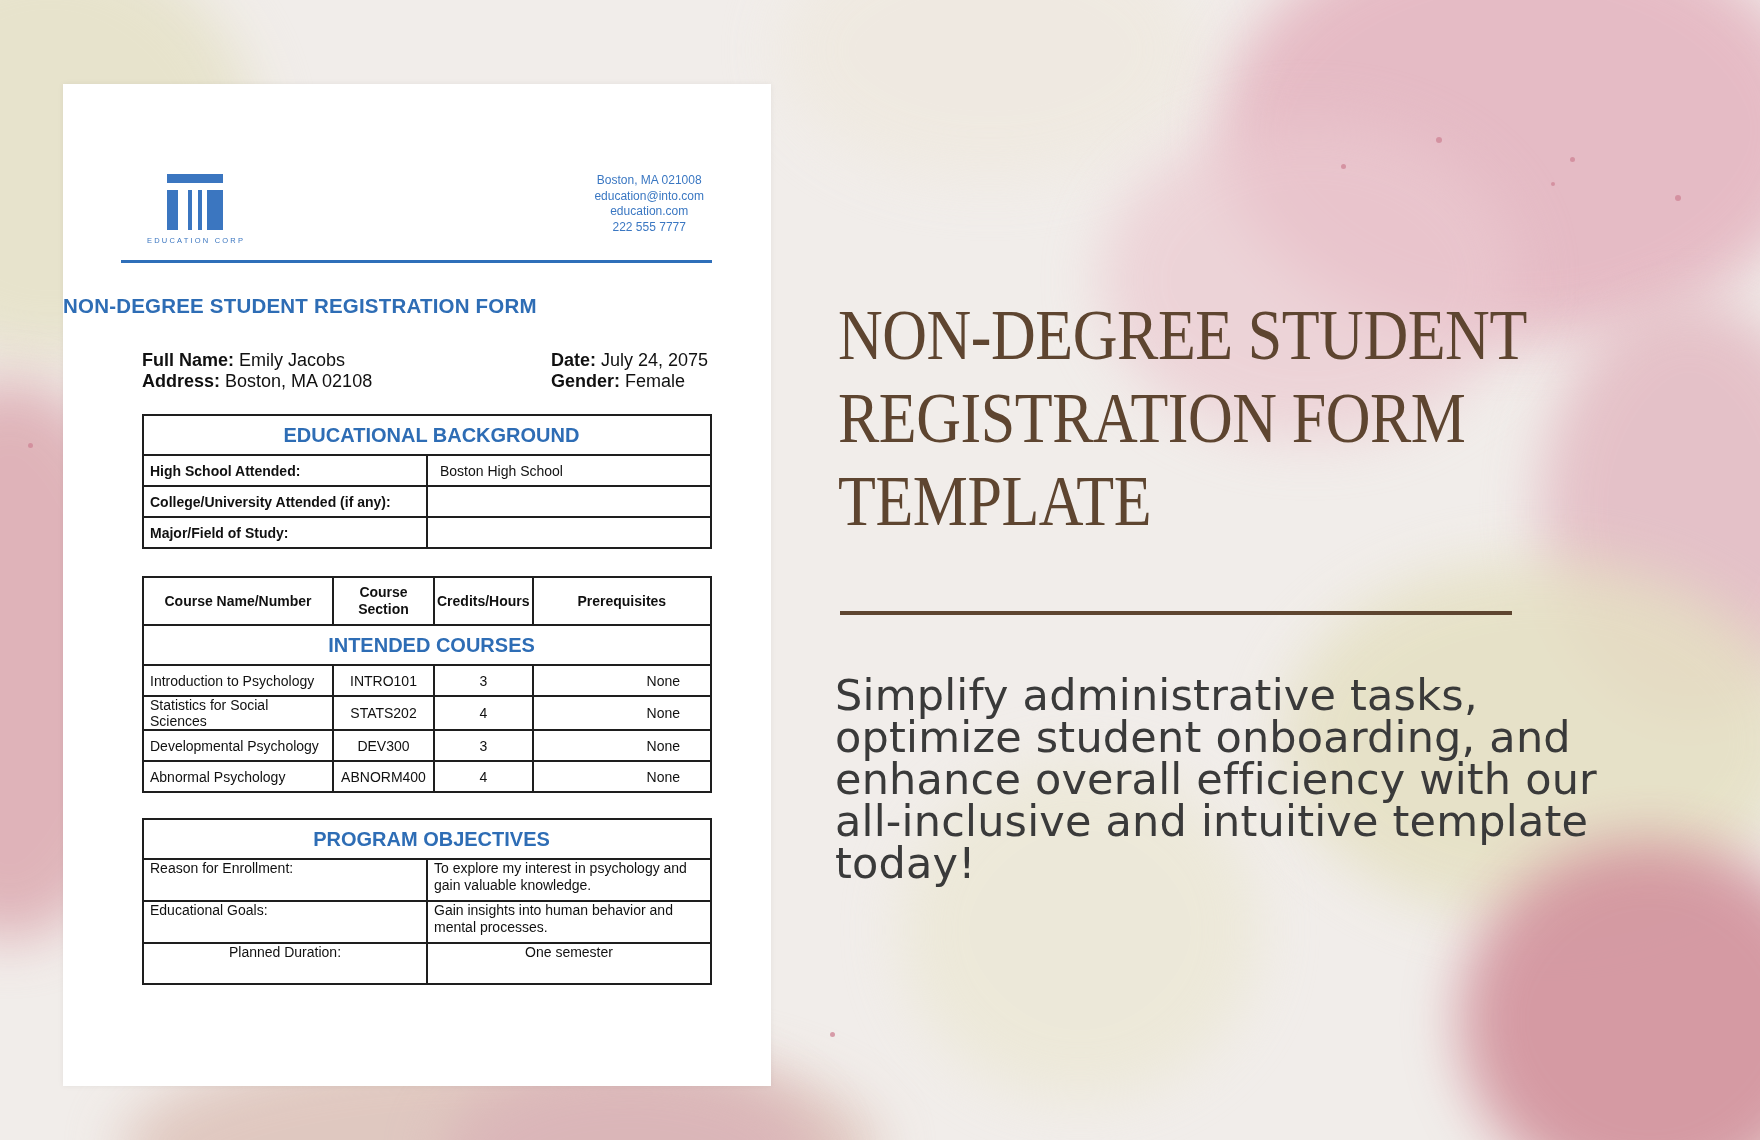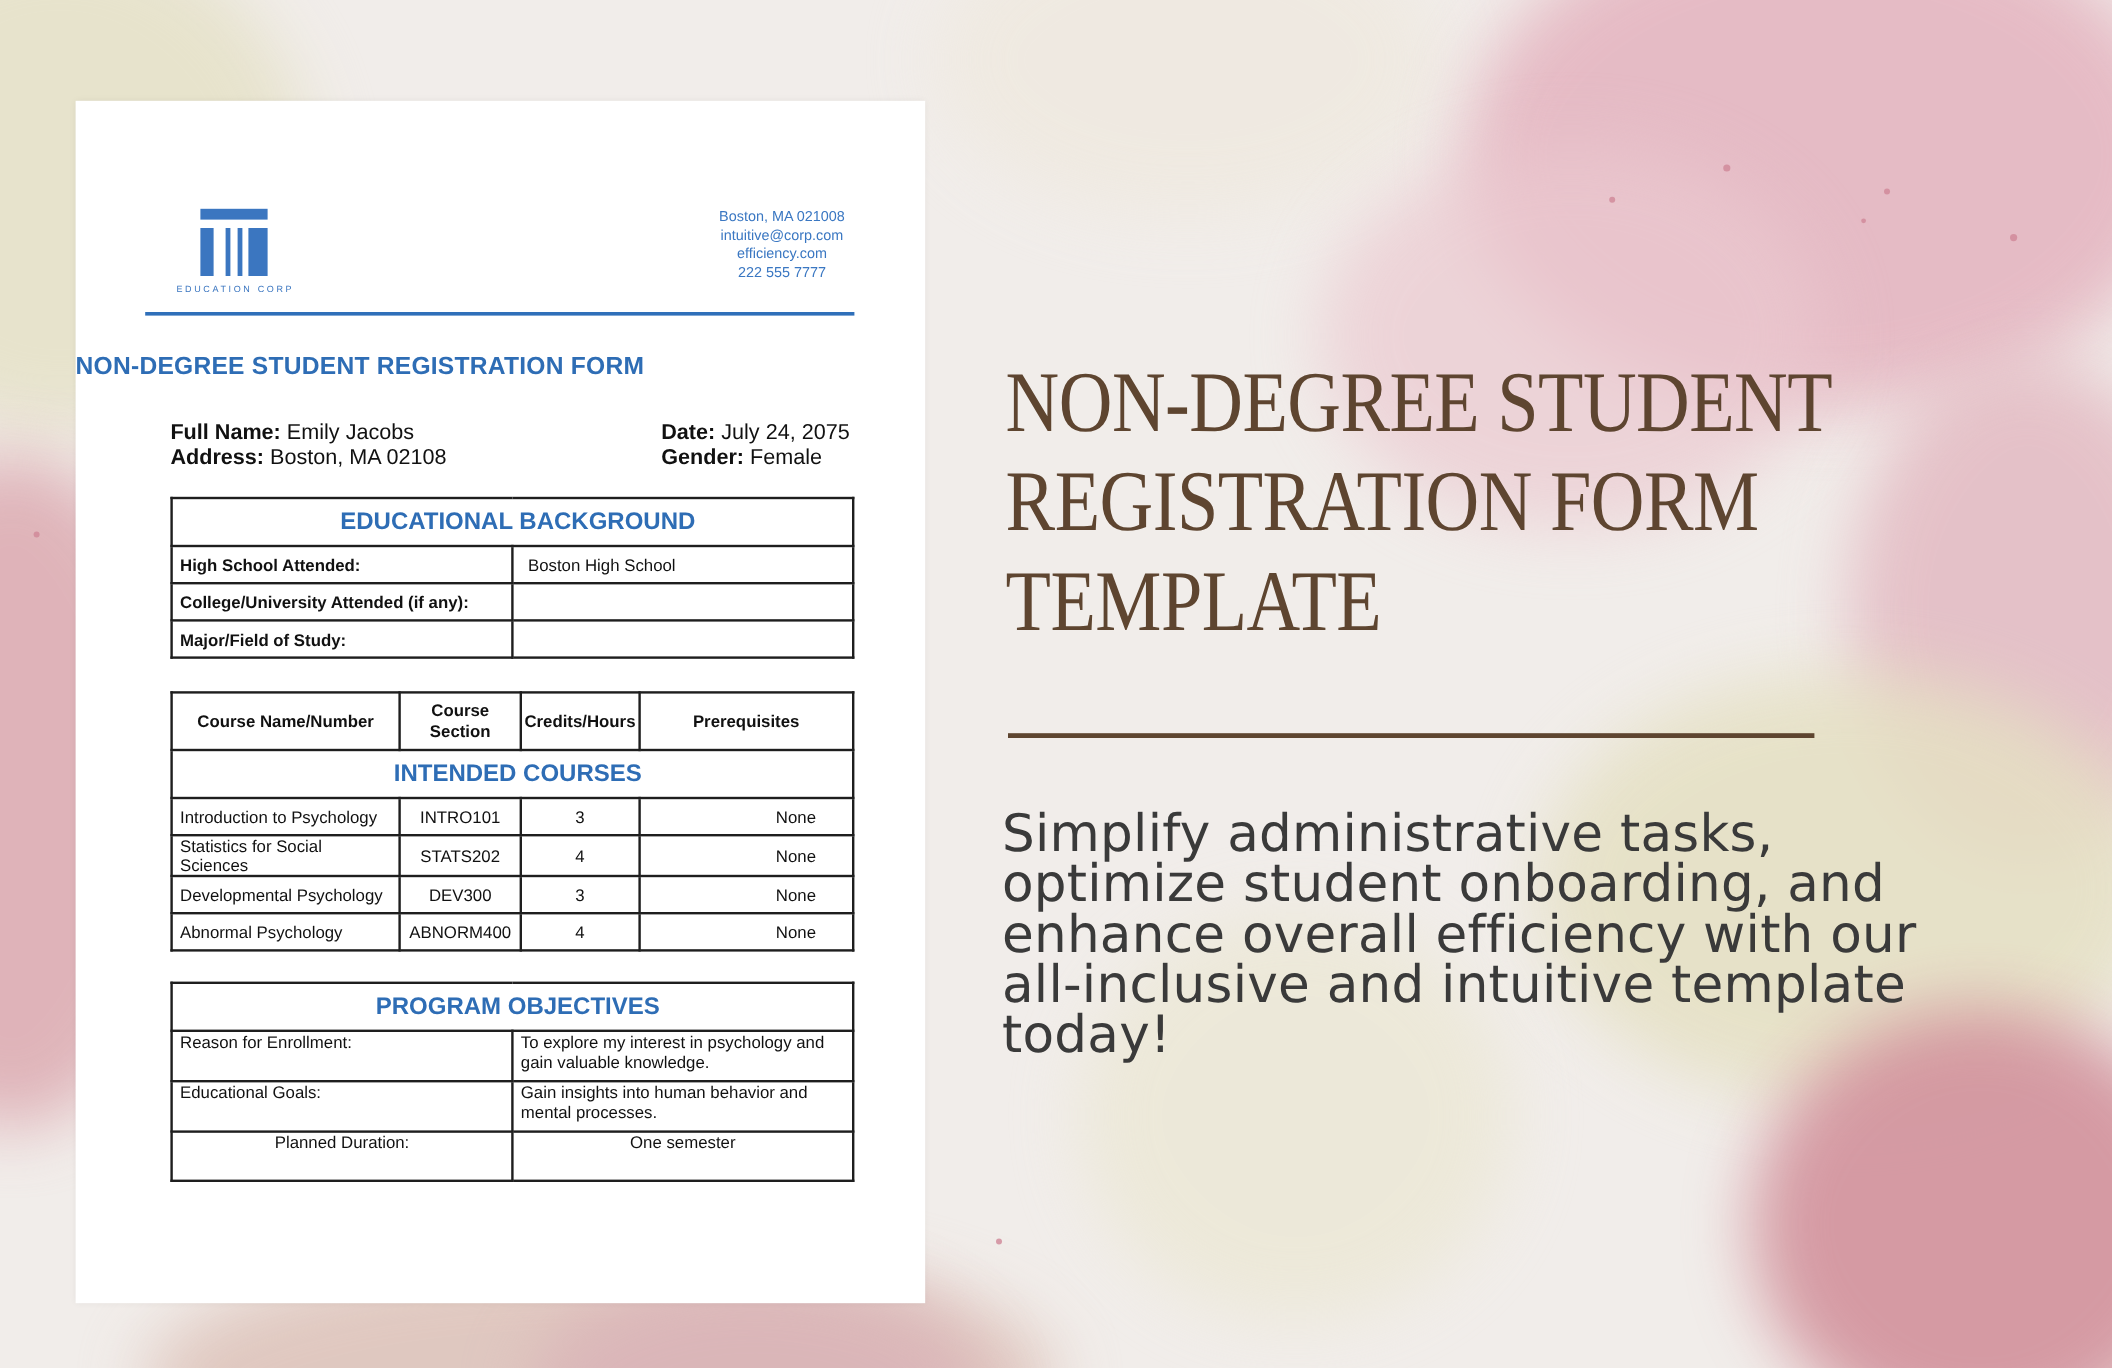--- a/index.html
+++ b/index.html
@@ -114,22 +114,22 @@
     <div class="bar" style="left:0;top:0;width:56px;height:9px"></div>
     <div class="bar" style="left:0;top:16px;width:11px;height:40px"></div>
     <div class="bar" style="left:21px;top:16px;width:4px;height:40px"></div>
     <div class="bar" style="left:31px;top:16px;width:4px;height:40px"></div>
     <div class="bar" style="left:40px;top:16px;width:16px;height:40px"></div>
   </div>
   <div class="logo-name">EDUCATION CORP</div>
 
   <div class="contact">
     <div>Boston, MA 021008</div>
-    <div>intuitive@corp.com</div>
-    <div>efficiency.com</div>
+    <div>education@into.com</div>
+    <div>education.com</div>
     <div>222 555 7777</div>
   </div>
 
   <div class="rule-blue"></div>
   <div class="form-title">NON-DEGREE STUDENT REGISTRATION FORM</div>
 
   <div class="info left">
     <div><b>Full Name:</b> <span>Emily Jacobs</span></div>
     <div><b>Address:</b> <span>Boston, MA 02108</span></div>
   </div>

